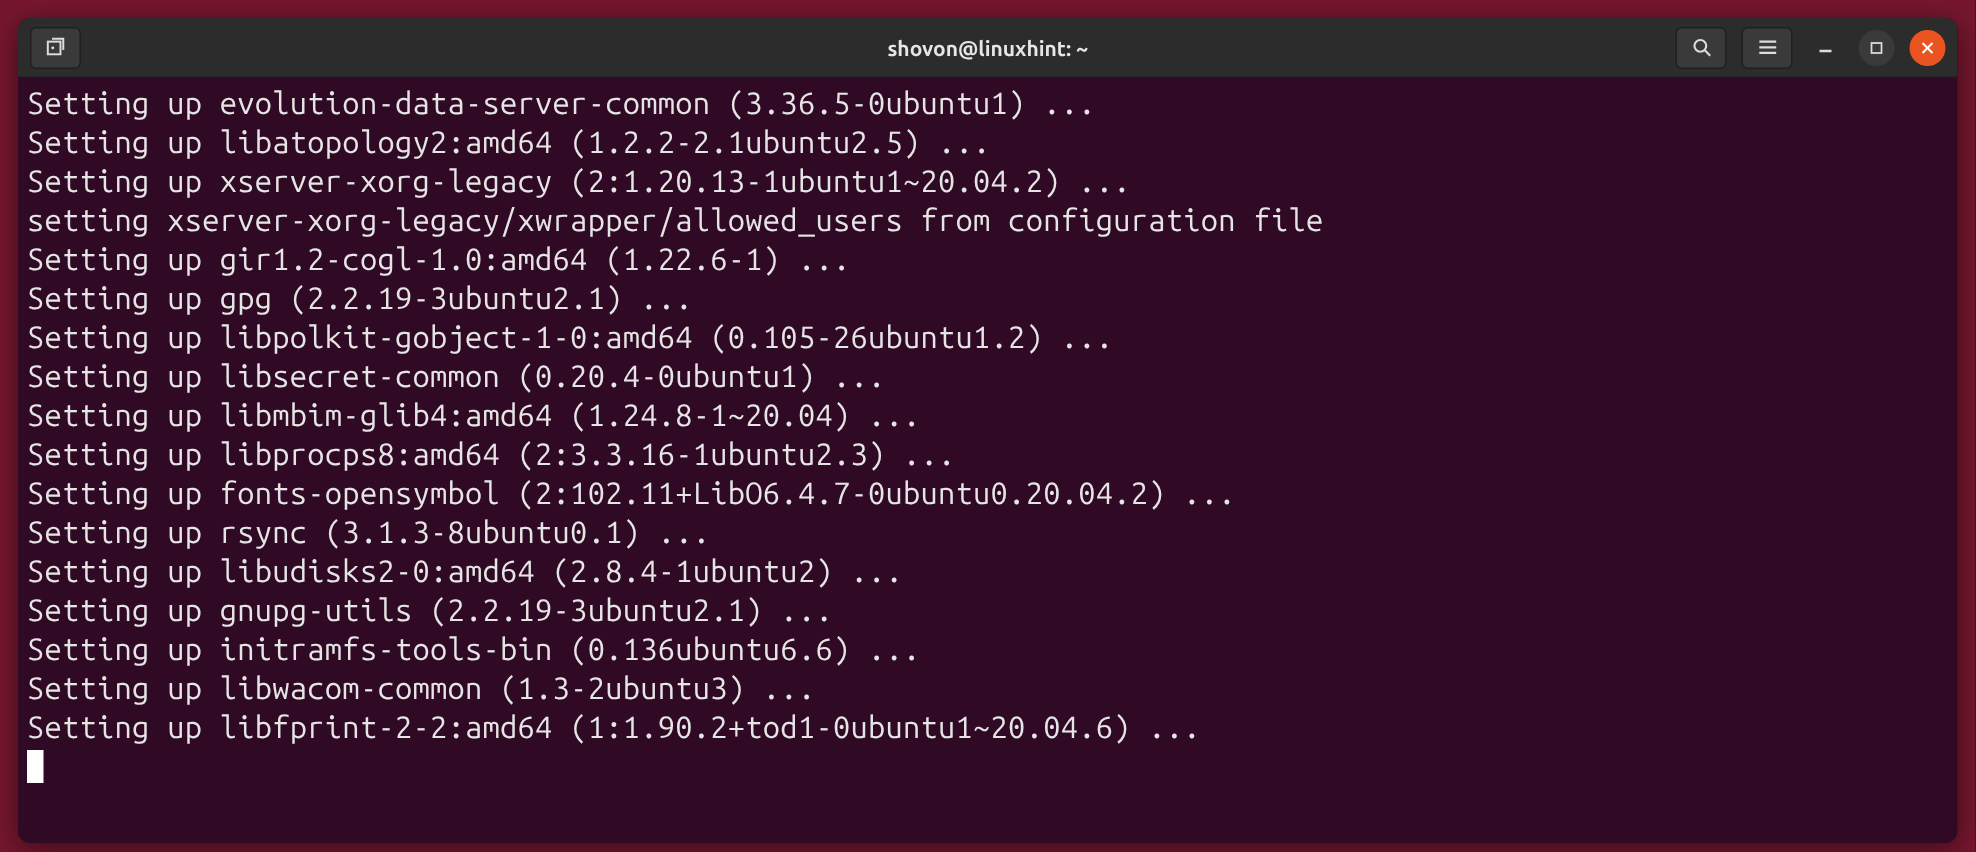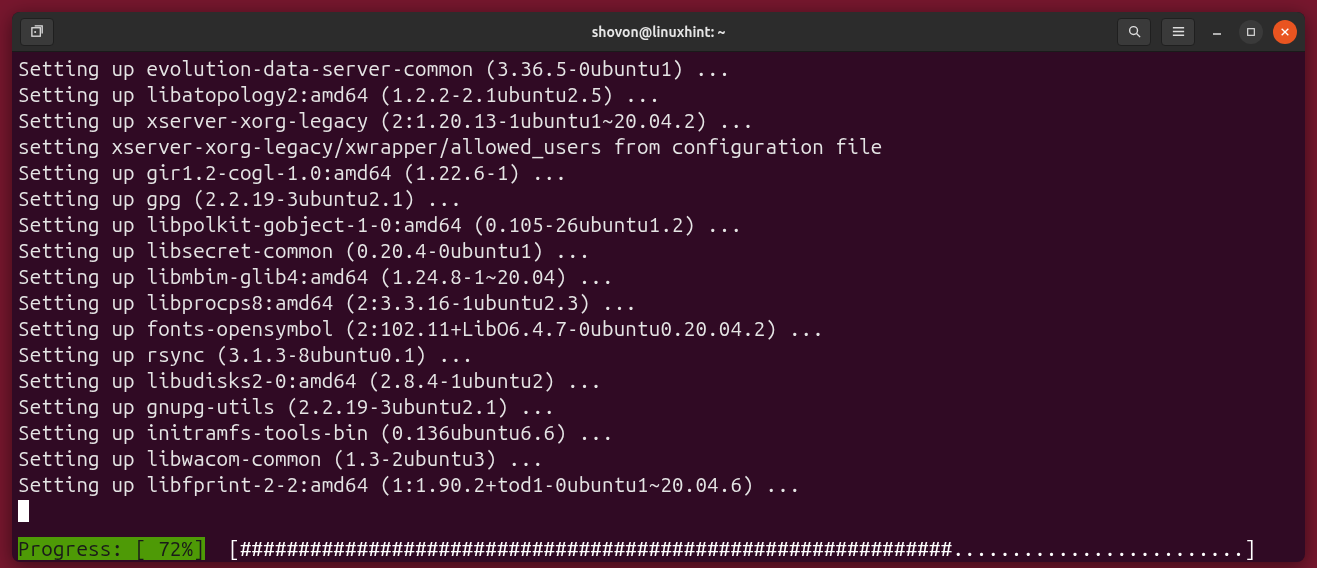--- a/index.html
+++ b/index.html
@@ -165,14 +165,13 @@
 <span>Setting up libprocps8:amd64 (2:3.3.16-1ubuntu2.3) ...</span>
 <span>Setting up fonts-opensymbol (2:102.11+LibO6.4.7-0ubuntu0.20.04.2) ...</span>
 <span>Setting up rsync (3.1.3-8ubuntu0.1) ...</span>
 <span>Setting up libudisks2-0:amd64 (2.8.4-1ubuntu2) ...</span>
 <span>Setting up gnupg-utils (2.2.19-3ubuntu2.1) ...</span>
 <span>Setting up initramfs-tools-bin (0.136ubuntu6.6) ...</span>
 <span>Setting up libwacom-common (1.3-2ubuntu3) ...</span>
 <span>Setting up libfprint-2-2:amd64 (1:1.90.2+tod1-0ubuntu1~20.04.6) ...</span>
 <span class="cursor"></span></div>
 
-  <div class="progress-line"><span class="prog-label">Progress: [ 72%]</span><span class="prog-rest">  [#############################################################.........................] </span></div>
 </div>
 
 </body></html>

